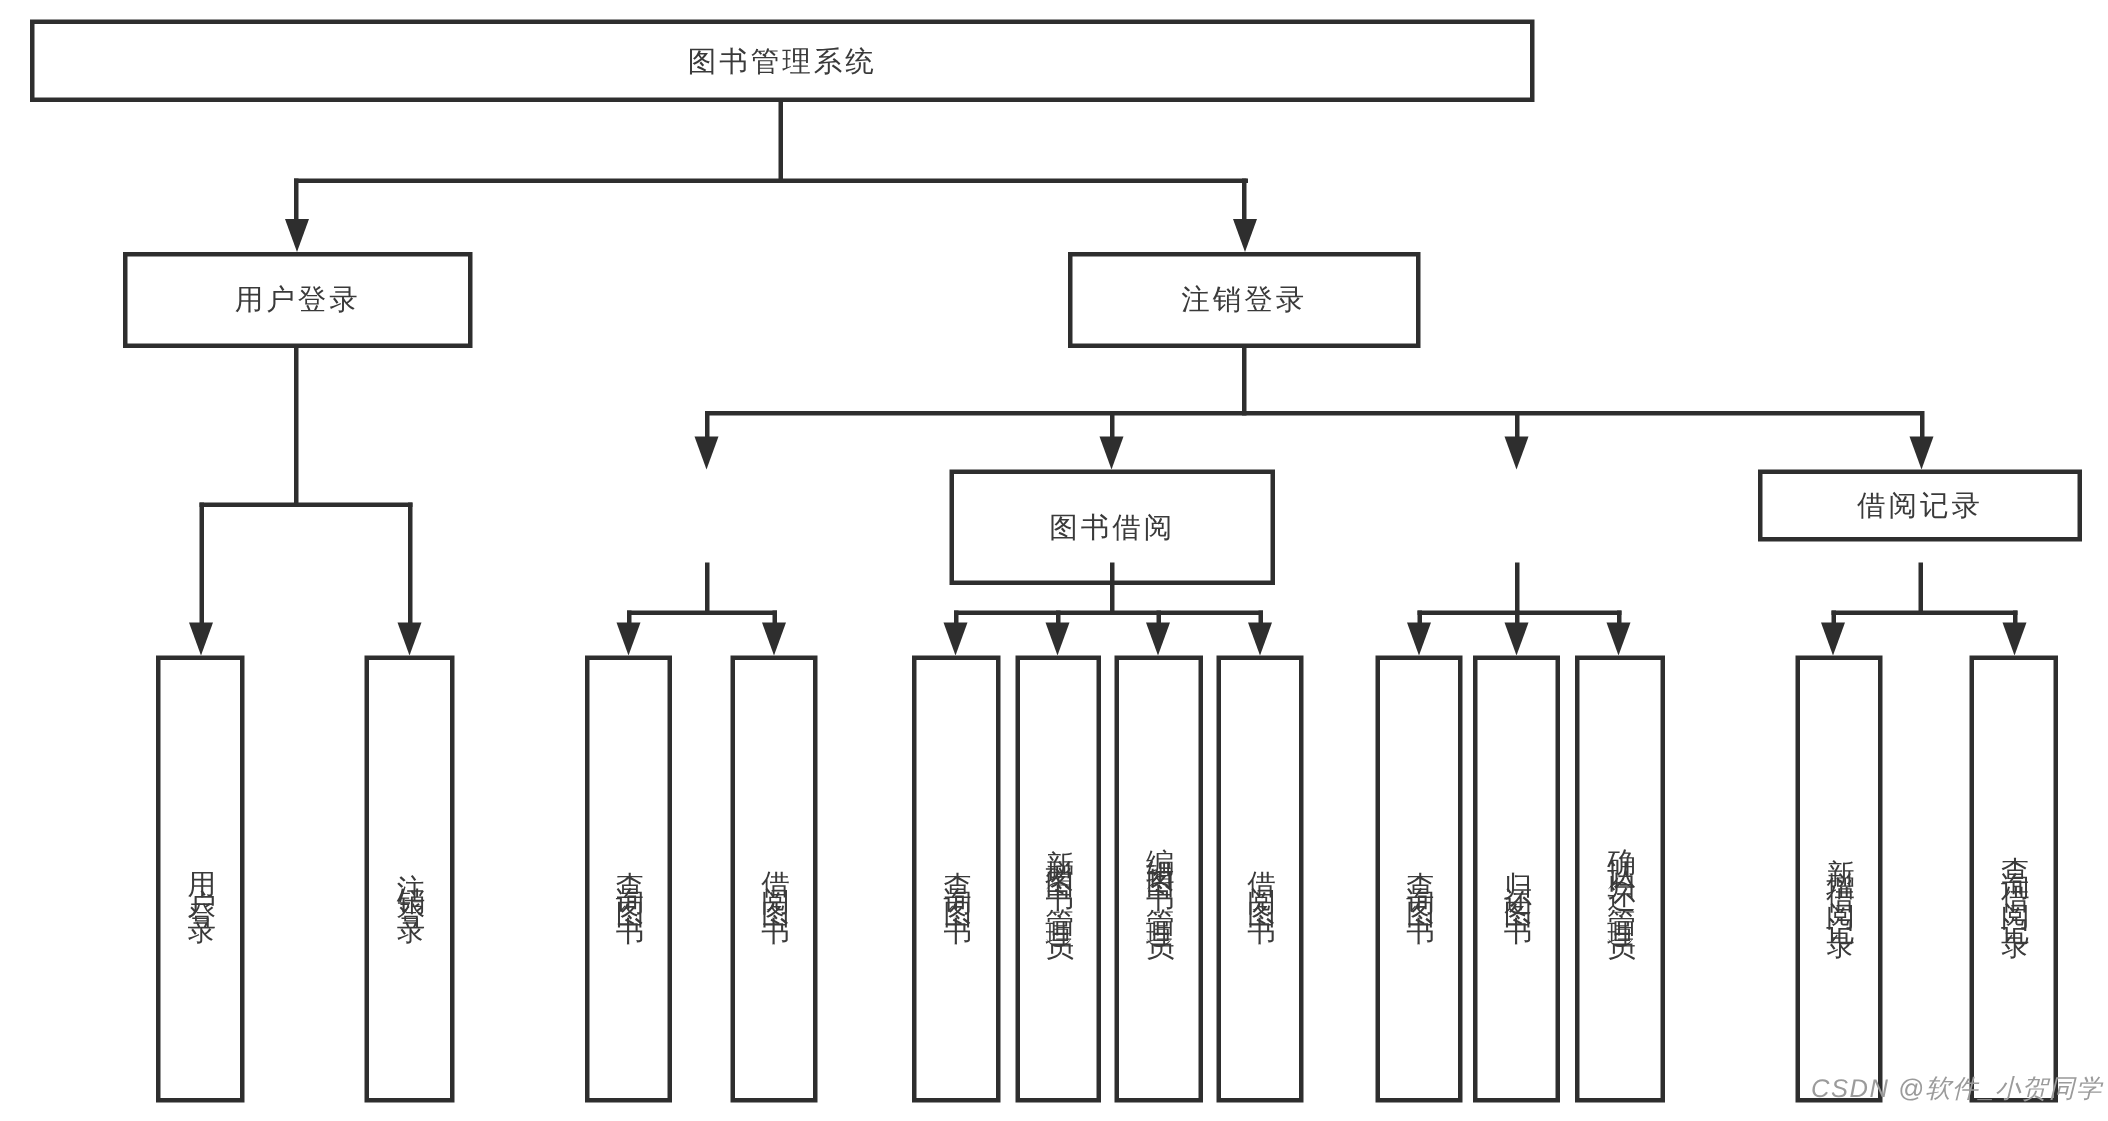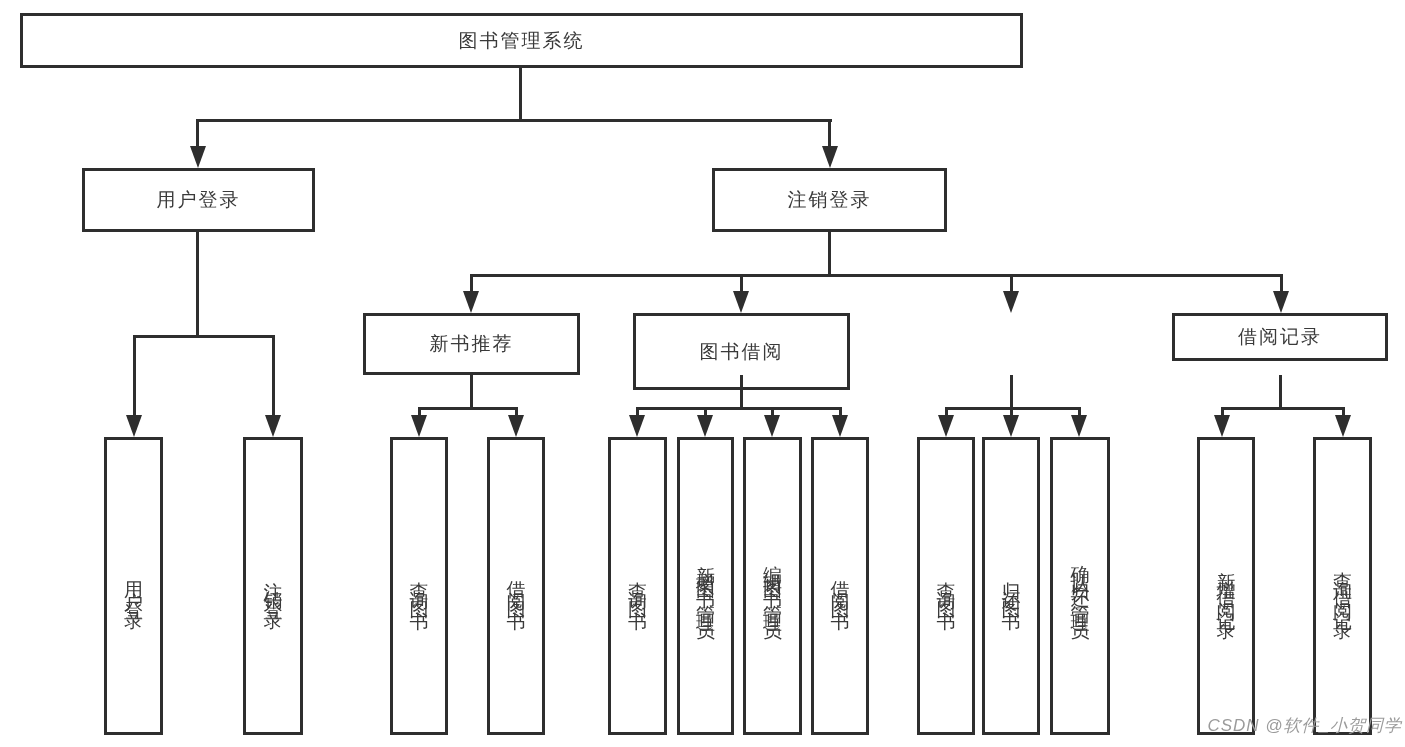--- a/index.html
+++ b/index.html
@@ -91,23 +91,20 @@
   <div class="hl" style="left:470px;top:274px;width:812px"></div>
   <div class="vl" style="left:470px;top:274px;height:21px"></div>
   <div class="vl" style="left:740px;top:274px;height:21px"></div>
   <div class="vl" style="left:1010px;top:274px;height:21px"></div>
   <div class="vl" style="left:1280px;top:274px;height:21px"></div>
   <div class="arrow" style="left:463px;top:291px"></div>
   <div class="arrow" style="left:733px;top:291px"></div>
   <div class="arrow" style="left:1003px;top:291px"></div>
   <div class="arrow" style="left:1273px;top:291px"></div>
 
-  <div class="b" style="left:363px;top:313px;width:217px;height:62px">
-    <span class="hlabel">新书推荐</span>
-  </div>
   <div class="b" style="left:633px;top:313px;width:217px;height:77px">
     <span class="hlabel">图书借阅</span>
   </div>
   <div class="b" style="left:1172px;top:313px;width:216px;height:48px">
     <span class="hlabel">借阅记录</span>
   </div>
 
   <div class="vl" style="left:470px;top:375px;height:35px"></div>
   <div class="hl" style="left:418px;top:407px;width:100px"></div>
   <div class="vl" style="left:418px;top:407px;height:11px"></div>

